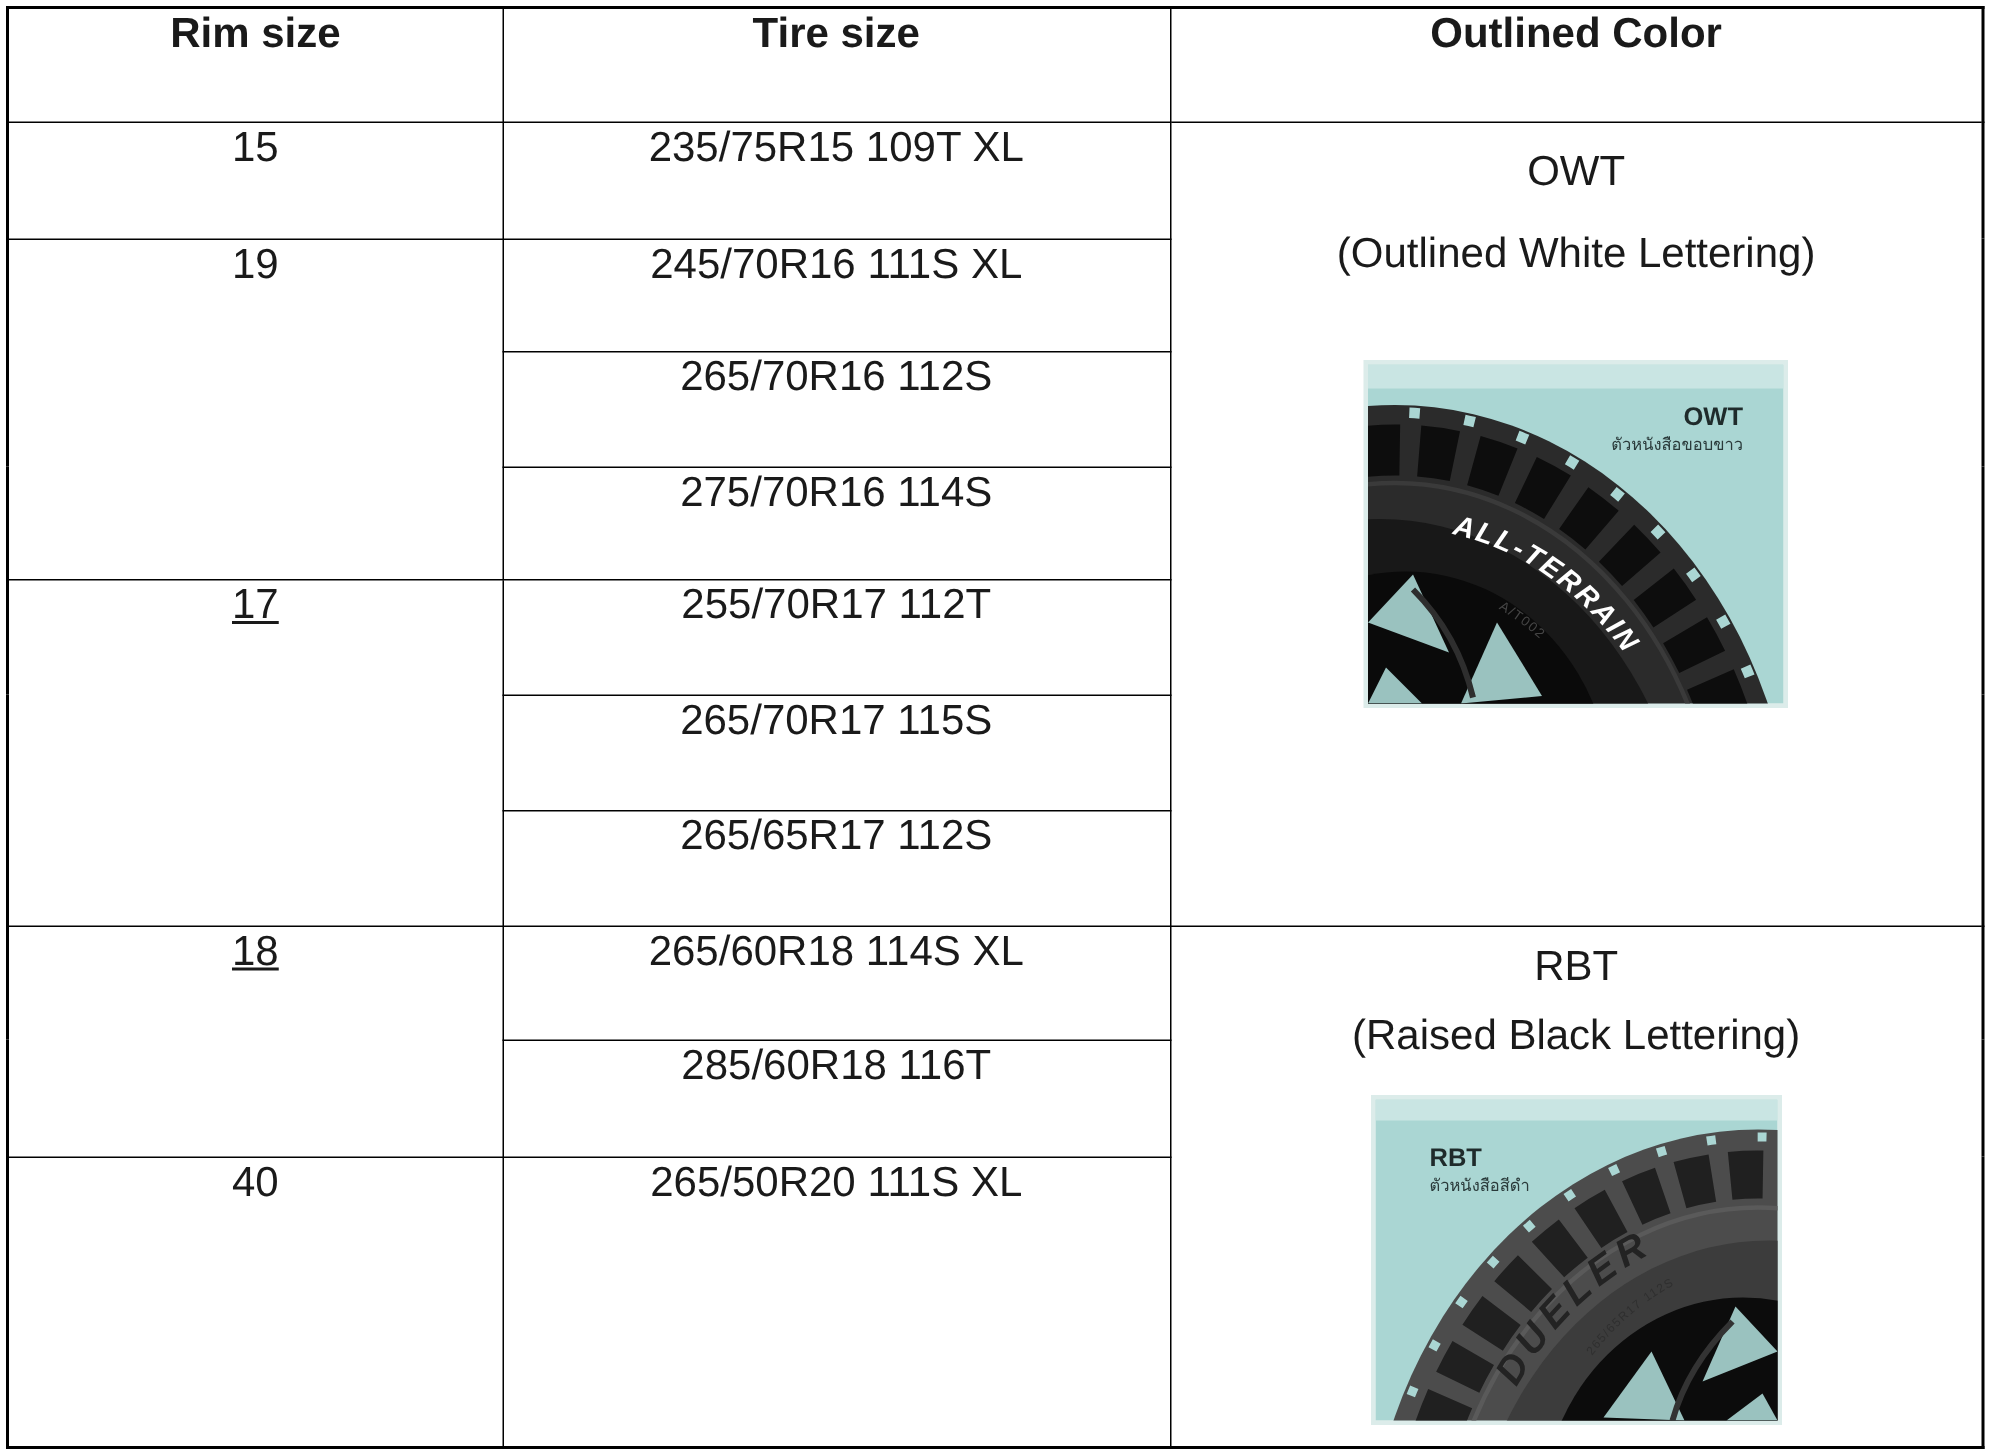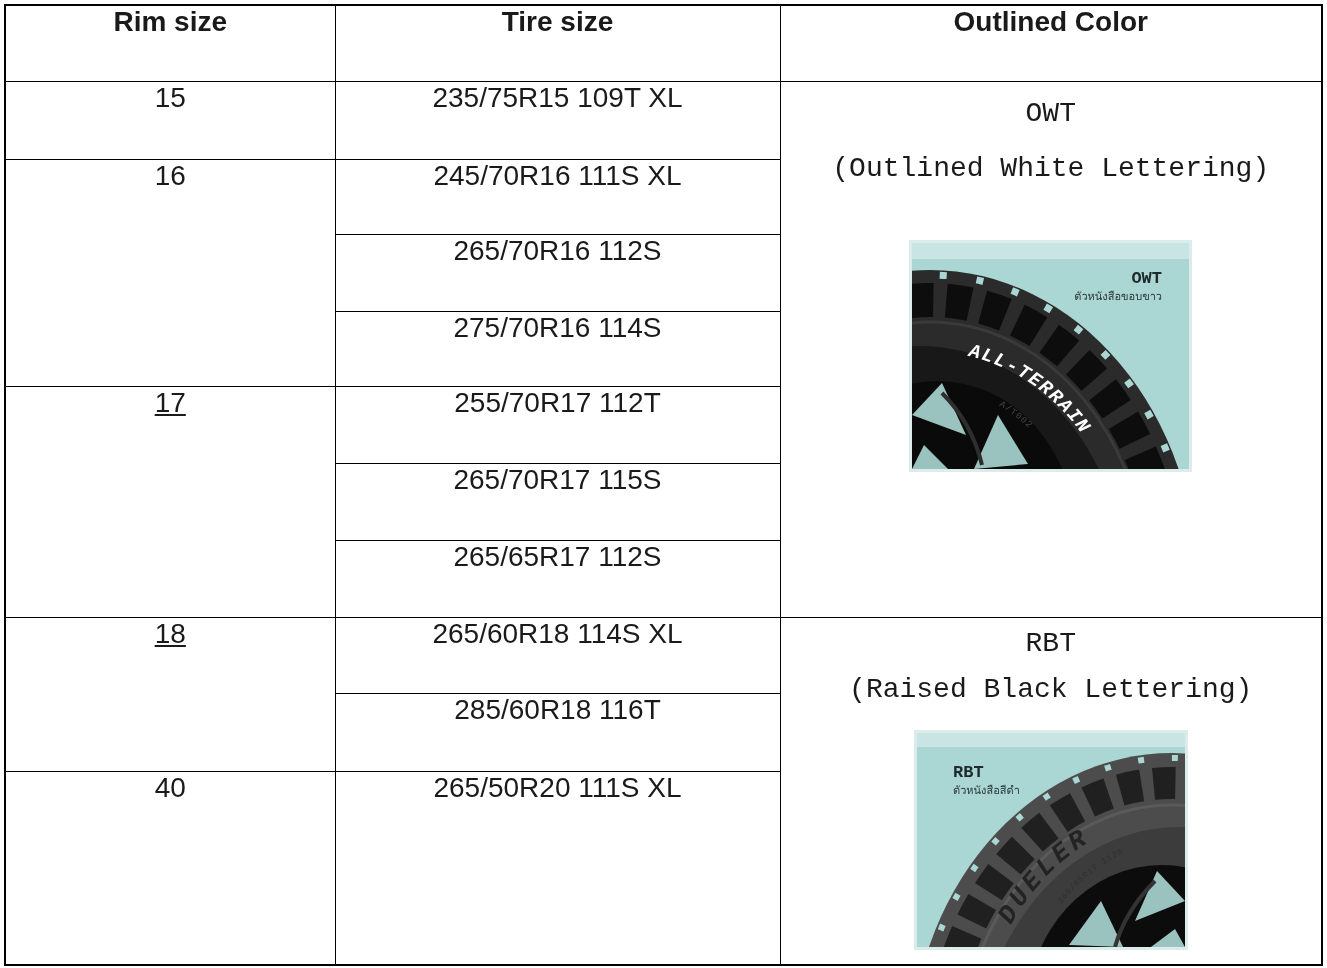--- a/index.html
+++ b/index.html
@@ -8,21 +8,21 @@
   .table-wrap { position:absolute; left:4px; top:4px; }
   table.spec { border-collapse:collapse; table-layout:fixed; width:1317px;border-radius:24px; }
   table.spec td, table.spec th { border:1.5px solid #000; padding:0; vertical-align:top; text-align:center; font-size:28px; overflow:hidden; }
   table.spec { border:2.5px solid #000; }
   col.c1 { width:330px; } col.c2 { width:445px; } col.c3 { width:542px; }
   th.hdr { font-weight:bold; padding-top:13px; vertical-align:top; }
   td.cell-top { padding-top:13px; }
   td.rim-mid { vertical-align:middle;text-decoration:underline; }
   td.rim-16 { vertical-align:middle; padding-bottom:72px; }
   
-  td.letter-cell { vertical-align:top;font-family:Liberation Mono, monospace; }
+  td.letter-cell { vertical-align:top; }
   .letter-head { text-align:center; padding-top:4px; }
   .letter-head .ln { line-height:55px; }
   .letter-head-rbt { text-align:center; padding-top:3px; }
   .letter-head-rbt .ln { line-height:46px; }
   .img-frame { background:#dcecea; padding:3px; display:inline-block; line-height:0; }
   .owt-frame { margin-top:44px; }
   .rbt-frame { margin-top:17px; }
   svg { display:block; }
 </style>
 </head>
@@ -82,21 +82,21 @@
           </text>
 
           <text x="250" y="40" text-anchor="end" font-size="17" font-weight="bold" fill="#1f2b2b">OWT</text>
           <text x="250" y="57" text-anchor="end" font-size="11" fill="#2a3a3a">ตัวหนังสือขอบขาว</text>
         </svg>
       </div>
     </td>
   </tr>
 
   <tr style="height:75px">
-    <td class="rim-16" rowspan="3">16</td>
+    <td class="rim-16" rowspan="3">19</td>
     <td class="cell-top">245/70R16 111S XL</td>
   </tr>
   <tr style="height:77px">
     <td class="cell-top">265/70R16 112S</td>
   </tr>
   <tr style="height:75px">
     <td class="cell-top">275/70R16 114S</td>
   </tr>
 
   <tr style="height:77px">

